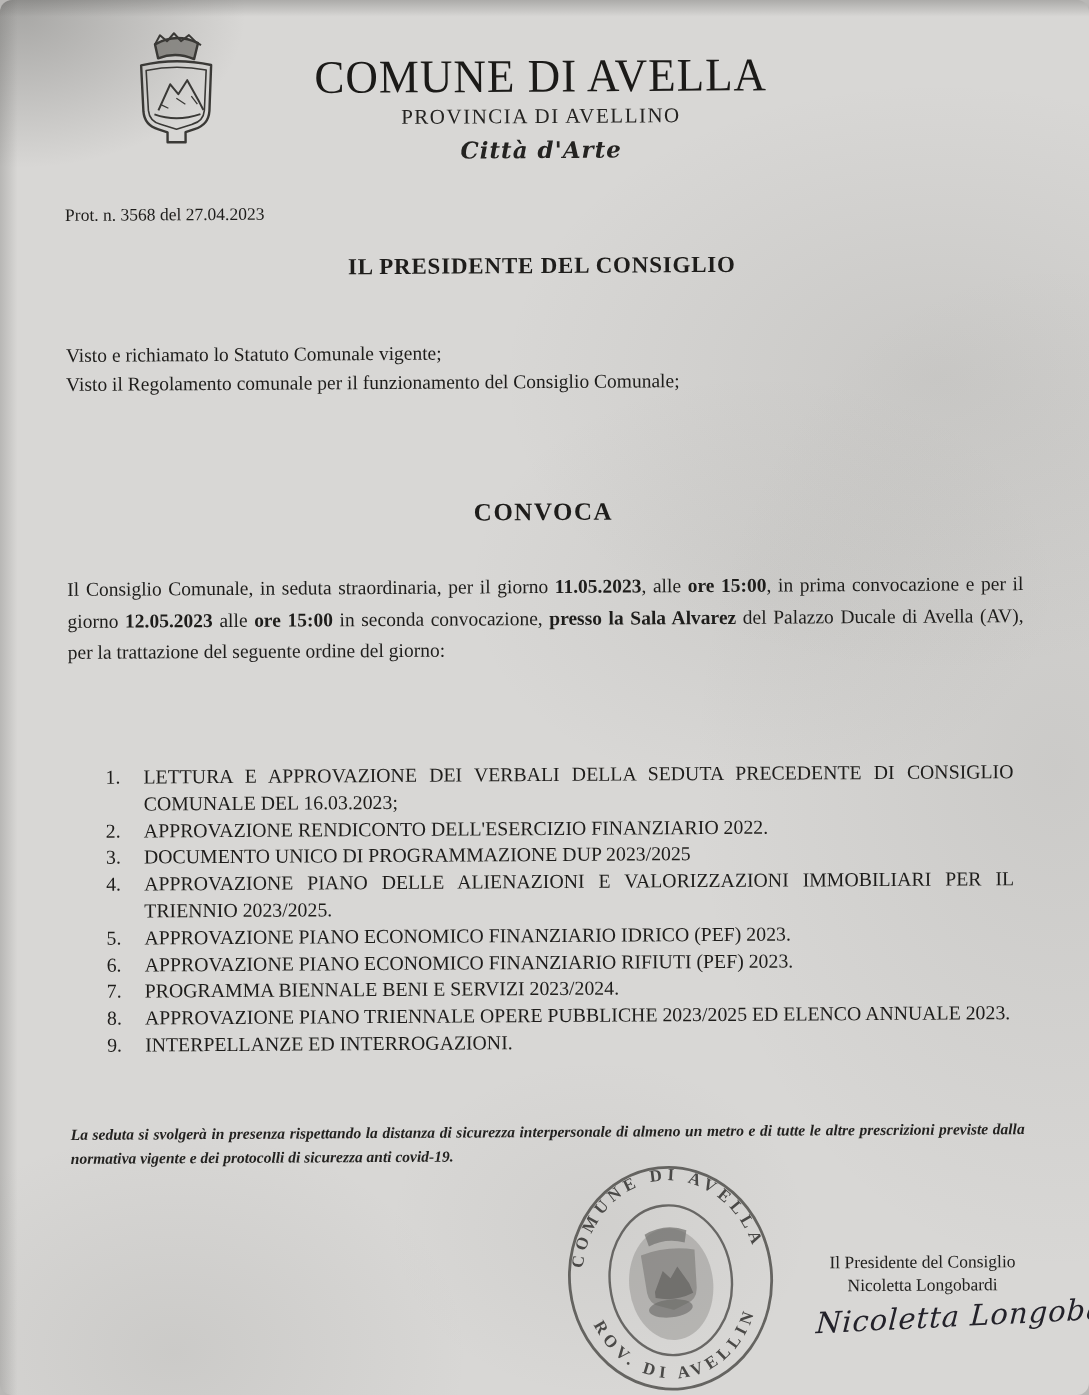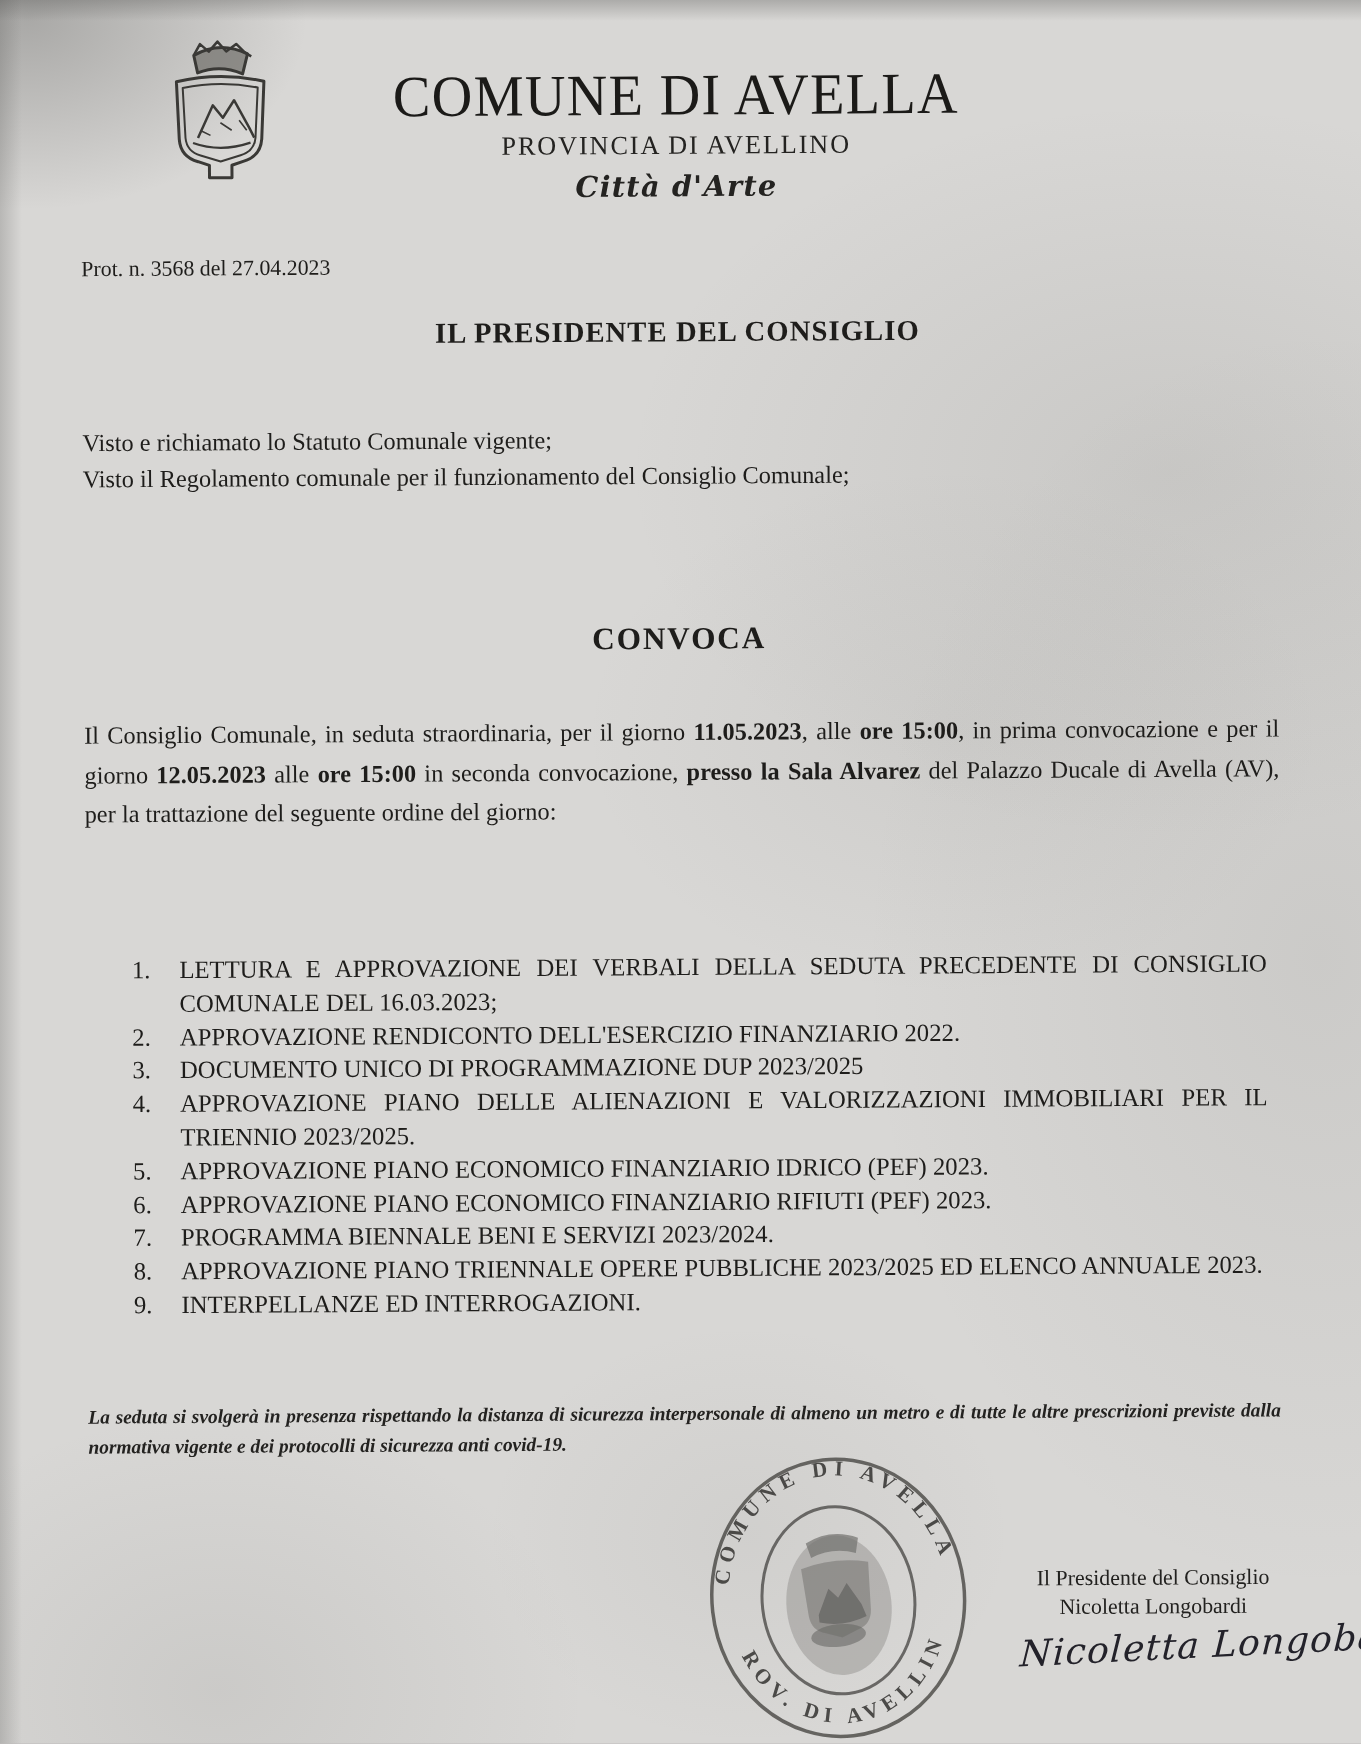--- a/index.html
+++ b/index.html
@@ -20,20 +20,21 @@
     background-color:var(--paper);
     background-image:
       linear-gradient(180deg, rgba(70,70,68,.30), rgba(70,70,68,0) 1.2%),
       linear-gradient(90deg, rgba(70,70,68,.22), rgba(70,70,68,0) 1.6%),
       radial-gradient(320px 220px at 2% 1%, rgba(60,60,58,.30), rgba(60,60,58,0) 70%),
       radial-gradient(620px 420px at 86% 27%, rgba(110,110,106,.14), rgba(110,110,106,0) 70%),
       radial-gradient(520px 720px at 97% 55%, rgba(110,110,106,.12), rgba(110,110,106,0) 70%),
       radial-gradient(420px 300px at 70% 42%, rgba(120,120,116,.10), rgba(120,120,116,0) 70%),
       radial-gradient(420px 320px at 16% 97%, rgba(110,110,106,.12), rgba(110,110,106,0) 70%),
       radial-gradient(300px 240px at 55% 88%, rgba(120,120,116,.08), rgba(120,120,116,0) 70%);
+    border-radius: 12px;
   }
   .tilt{position:absolute;inset:0;transform:rotate(-0.35deg);transform-origin:50% 50%;}
 
   
   .coat{position:absolute;left:112px;top:12px;width:136px;height:136px;}
   .hdr{position:absolute;left:0;right:0;text-align:center;}
   .hdr-title{top:50px;font-size:45px;letter-spacing:1px;color:#1b1a18;transform:scaleY(1.04);}
   .hdr-sub{top:104px;font-size:21px;letter-spacing:1.5px;color:#242321;}
   .hdr-motto{top:136px;font-size:23px;font-style:italic;font-weight:bold;font-family:"DejaVu Serif", serif;letter-spacing:1px;color:#242321;}
 

